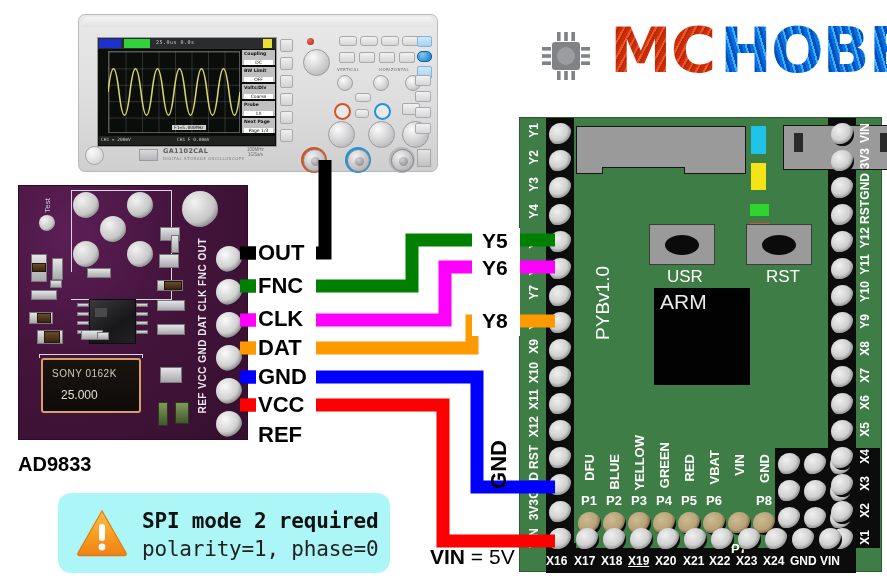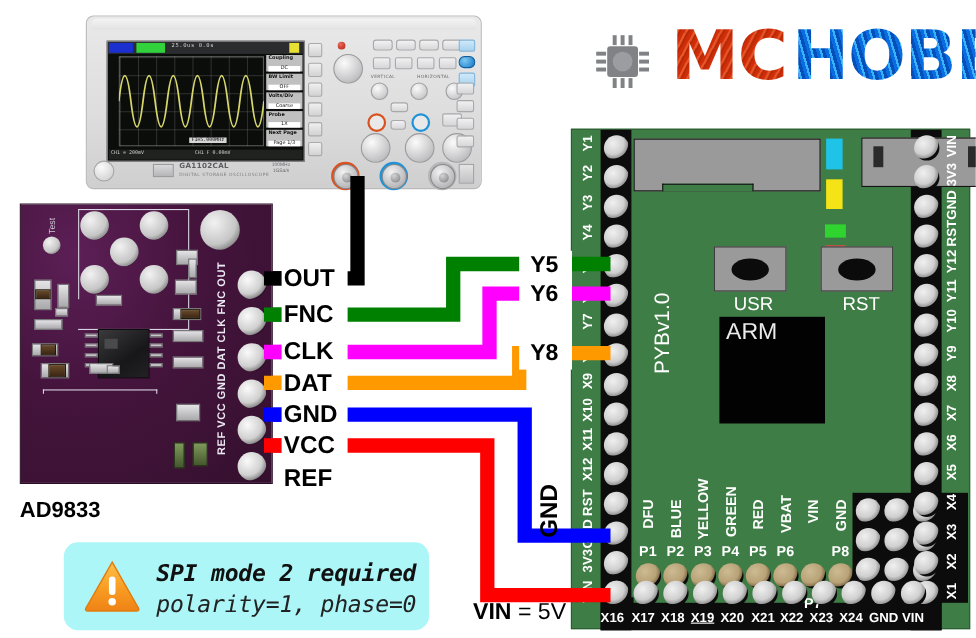--- a/index.html
+++ b/index.html
@@ -244,21 +244,21 @@
   #gnd-vert-lbl {
     position:absolute; left:486px; top:440px; font-size:22px; font-weight:bold; color:#000;
     writing-mode:vertical-rl; transform:rotate(180deg); font-family:"Liberation Sans", sans-serif;
   }
   #vin-lbl { position:absolute; left:430px; top:545px; font-size:21px; color:#000; font-family:"Liberation Sans", sans-serif; }
   #vin-lbl b { font-weight:bold; }
 
   
   #callout {
     position:absolute; left:58px; top:493px; width:332px; height:80px;
-    background:#adf6f8; border-radius:13px;font-style:italic;
+    background:#adf6f8; border-radius:13px;
   }
   #warn-tri { position:absolute; left:18px; top:16px; width:52px; height:48px; }
   #callout-l1 {
     position:absolute; left:84px; top:16px; font-family:"DejaVu Sans Mono", monospace;
     font-size:21px; font-weight:bold; color:#111; letter-spacing:-.2px;
   }
   #callout-l2 {
     position:absolute; left:84px; top:44px; font-family:"DejaVu Sans Mono", monospace;
     font-size:21px; color:#222; letter-spacing:-.2px;
   }
@@ -458,20 +458,24 @@
     <div class="pcb-res" style="left:140px;top:68px;width:20px;height:14px;"></div>
     <div class="pcb-res" style="left:138px;top:94px;width:26px;height:11px;"></div>
     <div class="pcb-res dark" style="left:145px;top:95px;width:18px;height:9px;"></div>
     <div class="pcb-res" style="left:138px;top:114px;width:28px;height:11px;"></div>
     <div class="pcb-res" style="left:138px;top:138px;width:28px;height:11px;"></div>
     <div class="pcb-res" style="left:141px;top:181px;width:22px;height:16px;"></div>
     <div class="pcb-res green" style="left:139px;top:216px;width:10px;height:24px;"></div>
     <div class="pcb-res green" style="left:156px;top:216px;width:14px;height:22px;"></div>
     <div class="pcb-res" style="left:152px;top:49px;width:8px;height:18px;"></div>
 
+    <div id="xtal">
+      <div class="l1">SONY 0162K</div>
+      <div class="l2">25.000</div>
+    </div>
     <div class="pcb-silk" style="left:20px;top:168px;width:104px;height:4px;border-bottom:none;"></div>
 
     <div class="ad-silk-v" style="left:178px;top:52px;">REF VCC GND DAT CLK FNC OUT</div>
 
     <div class="pcb-pad" style="left:197px;top:60px;width:26px;height:26px;"></div>
     <div class="pcb-pad" style="left:197px;top:93px;width:26px;height:26px;"></div>
     <div class="pcb-pad" style="left:197px;top:126px;width:26px;height:26px;"></div>
     <div class="pcb-pad" style="left:197px;top:159px;width:26px;height:26px;"></div>
     <div class="pcb-pad" style="left:197px;top:192px;width:26px;height:26px;"></div>
     <div class="pcb-pad" style="left:197px;top:225px;width:26px;height:26px;"></div>

